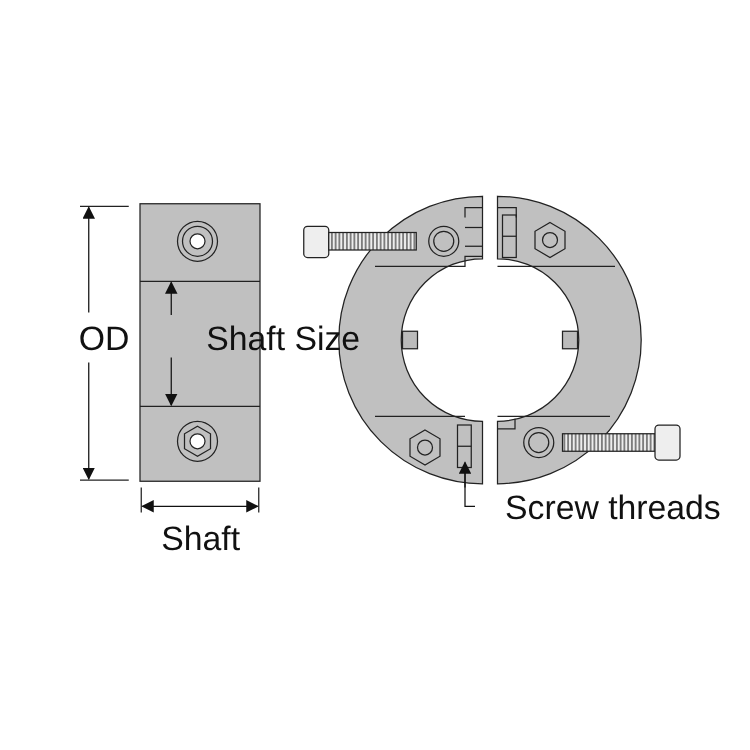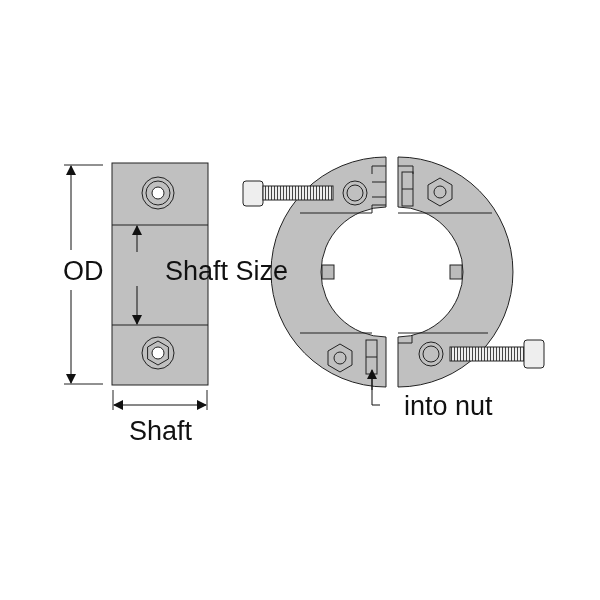--- a/index.html
+++ b/index.html
@@ -109,14 +109,14 @@
   <g>
     <path d="M380,405 L372,405 L372,378" fill="none" stroke="#111"></path>
     <line x1="372" y1="390" x2="372" y2="370" stroke="#111" marker-end="url(#ah)"></line>
   </g>
 </svg>
 
 <div class="lbl od">OD</div>
 <div class="lbl shaft">Shaft Size</div>
 <div class="lbl len">Shaft</div>
 <div class="lbl note">
-  <div>into nut</div>
+  <div>Screw threads</div>
 </div>
 
 </body></html>

